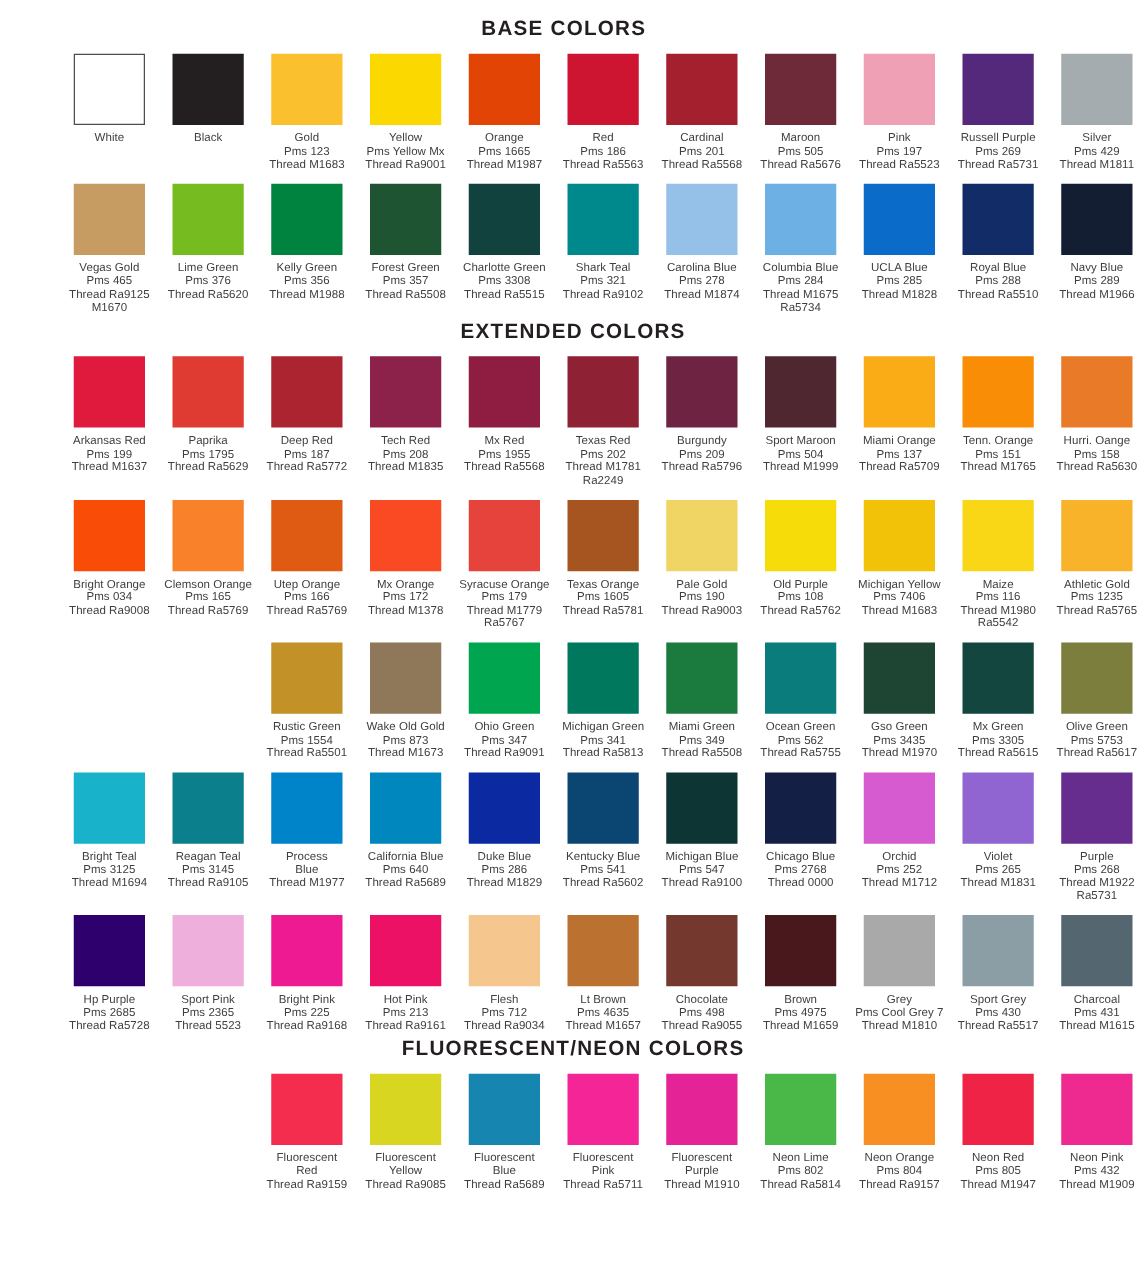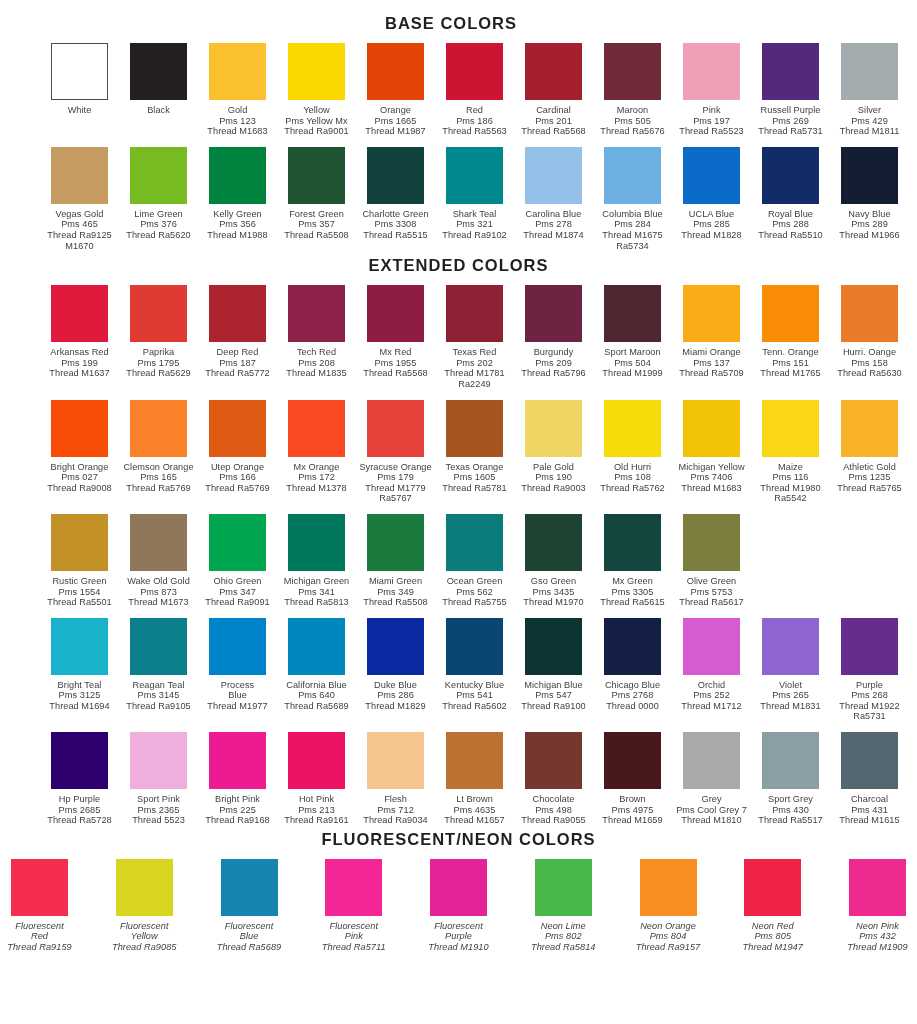--- a/index.html
+++ b/index.html
@@ -29,25 +29,25 @@
     letter-spacing: 1.0px;
     color: #231f20;
     font-family: "Liberation Sans", sans-serif;
   }
   .heading-base    { margin: 14px 15px 0 0; }
   .heading-ext     { margin: 5px 0 0 0; }
   .heading-fluo    { margin: 4px 0 0 0; }
 
   .row {
     display: flex;
-    justify-content: flex-start;
+    justify-content: flex-end;
     padding-left: 40px;
     margin-top: 10px;
   }
-  .row.centered { justify-content: space-between; padding-left: 0; font-style: italic; }
+  .row.centered { justify-content: flex-end; padding-left: 0; }
 
   .cell {
     width: 79px;
     flex: 0 0 79px;
     display: flex;
     flex-direction: column;
     align-items: center;
   }
   .swatch {
     width: 57px;
@@ -343,21 +343,21 @@
             <span class="ln">Pms 158</span>
             <span class="ln">Thread Ra5630</span>
           </div>
         </div>
       </div>
       <div class="row">
         <div class="cell">
           <div class="swatch" style="background: rgb(249, 76, 6);"></div>
           <div class="labels">
             <span class="ln wrap">Bright Orange</span>
-            <span class="ln">Pms 027</span>
+            <span class="ln">Pms 034</span>
             <span class="ln">Thread Ra9008</span>
           </div>
         </div>
         <div class="cell">
           <div class="swatch" style="background: rgb(249, 129, 42);"></div>
           <div class="labels">
             <span class="ln wrap">Clemson Orange</span>
             <span class="ln">Pms 165</span>
             <span class="ln">Thread Ra5769</span>
           </div>
@@ -399,21 +399,21 @@
           <div class="swatch" style="background: rgb(240, 213, 100);"></div>
           <div class="labels">
             <span class="ln wrap">Pale Gold</span>
             <span class="ln">Pms 190</span>
             <span class="ln">Thread Ra9003</span>
           </div>
         </div>
         <div class="cell">
           <div class="swatch" style="background: rgb(246, 220, 9);"></div>
           <div class="labels">
-            <span class="ln wrap">Old Hurri</span>
+            <span class="ln wrap">Old Purple</span>
             <span class="ln">Pms 108</span>
             <span class="ln">Thread Ra5762</span>
           </div>
         </div>
         <div class="cell">
           <div class="swatch" style="background: rgb(241, 194, 8);"></div>
           <div class="labels">
             <span class="ln wrap">Michigan Yellow</span>
             <span class="ln">Pms 7406</span>
             <span class="ln">Thread M1683</span>

